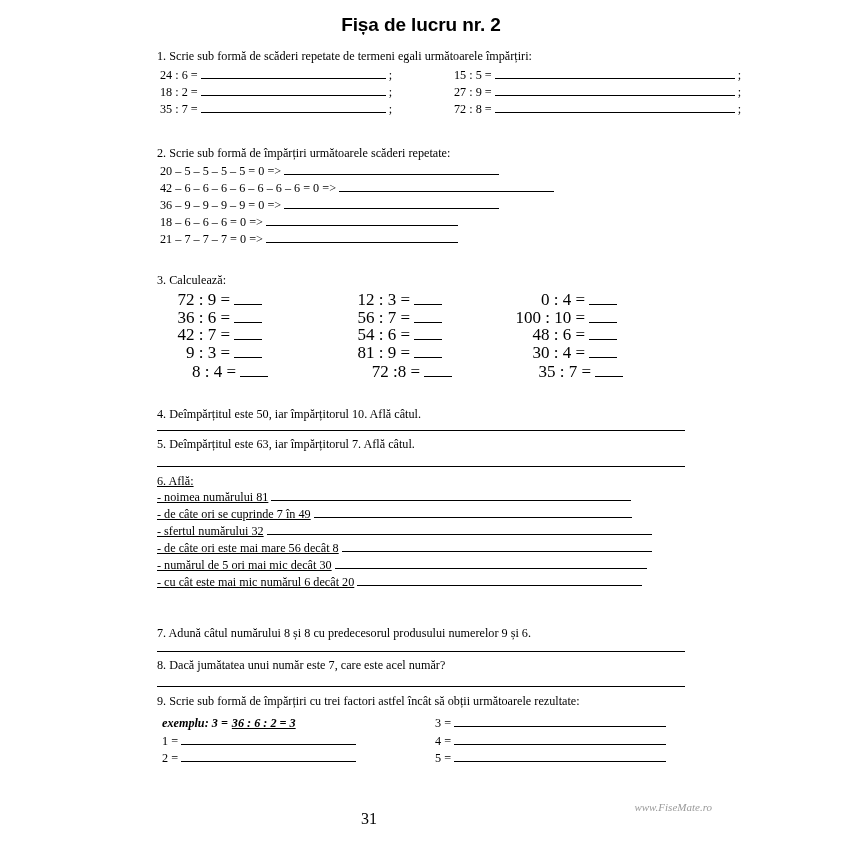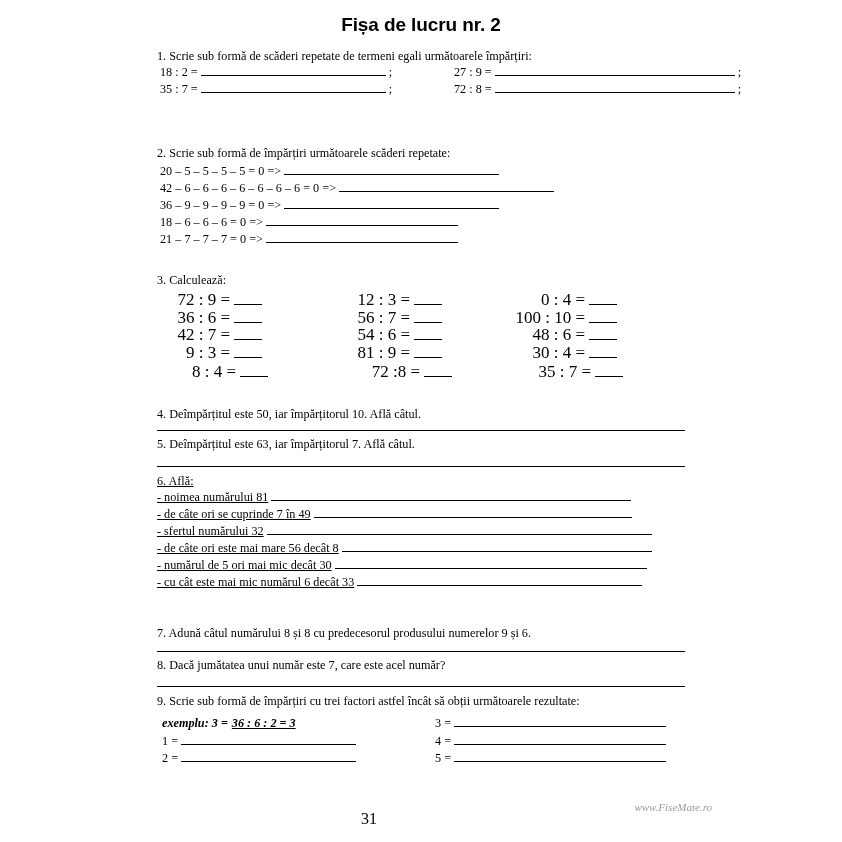--- a/index.html
+++ b/index.html
@@ -86,20 +86,28 @@
 </head>
 <body>
 
 <div class="page">
 
   <div class="title">Fișa de lucru nr. 2</div>
 
   <div class="block ex1" style="top:48px;">
     <div class="heading">1. Scrie sub formă de scăderi repetate de termeni egali următoarele împărțiri:</div>
 
+    <div class="ex1row" style="margin-top:3px;">
+      <span class="c1">
+        <span>24 : 6 =</span><span class="fill" style="width:185px;"></span><span class="semi">;</span>
+      </span>
+      <span class="c2">
+        <span>15 : 5 =</span><span class="fill" style="width:240px;"></span><span class="semi">;</span>
+      </span>
+    </div>
 
     <div class="ex1row">
       <span class="c1">
         <span>18 : 2 =</span><span class="fill" style="width:185px;"></span><span class="semi">;</span>
       </span>
       <span class="c2">
         <span>27 : 9 =</span><span class="fill" style="width:240px;"></span><span class="semi">;</span>
       </span>
     </div>
 
@@ -185,21 +193,21 @@
     <div class="bullet">
       <span>- sfertul numărului 32</span><span class="fill" style="width:385px;"></span>
     </div>
     <div class="bullet">
       <span>- de câte ori este mai mare 56 decât 8</span><span class="fill" style="width:310px;"></span>
     </div>
     <div class="bullet">
       <span>- numărul de 5 ori mai mic decât 30</span><span class="fill" style="width:312px;"></span>
     </div>
     <div class="bullet">
-      <span>- cu cât este mai mic numărul 6 decât 33</span><span class="fill" style="width:285px;"></span>
+      <span>- cu cât este mai mic numărul 6 decât 20</span><span class="fill" style="width:285px;"></span>
     </div>
   </div>
 
   <div class="block" style="top:625px;">
     <div class="heading">7. Adună câtul numărului 8 și 8 cu predecesorul produsului numerelor 9 și 6.</div>
   </div>
   <div class="rule" style="top:651px;"></div>
 
   <div class="block" style="top:657px;">
     <div class="heading">8. Dacă jumătatea unui număr este 7, care este acel număr?</div>

